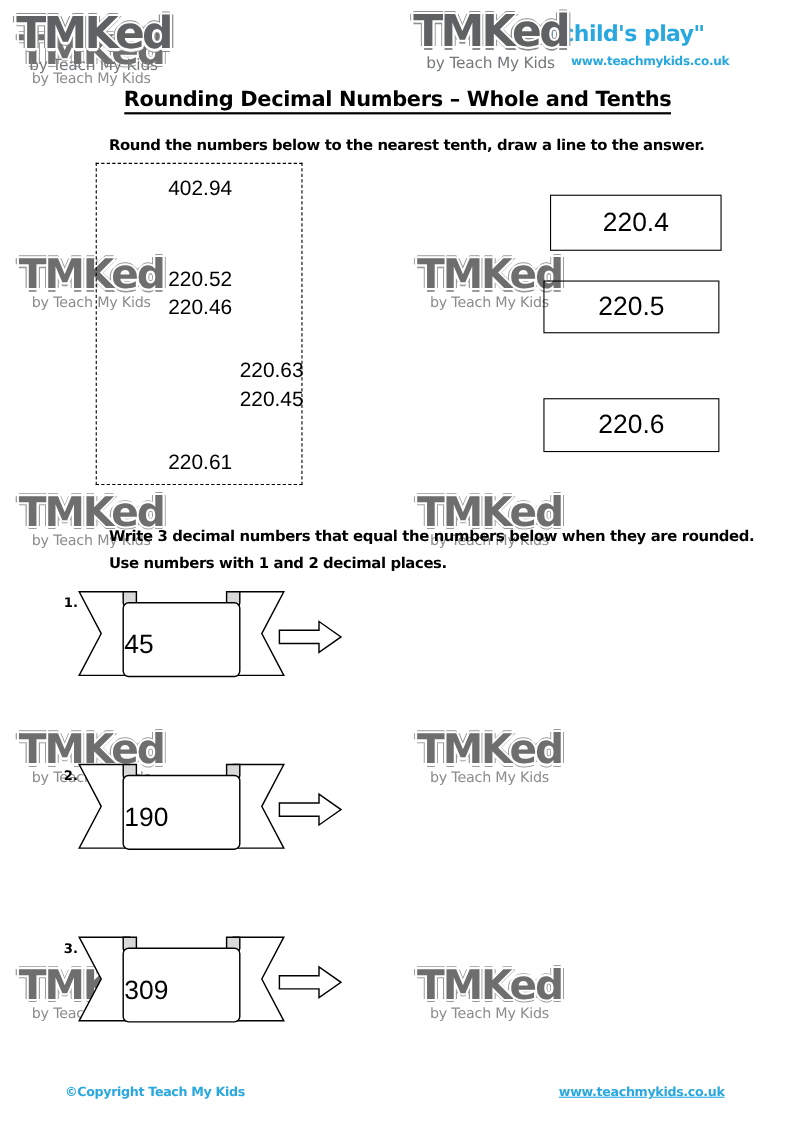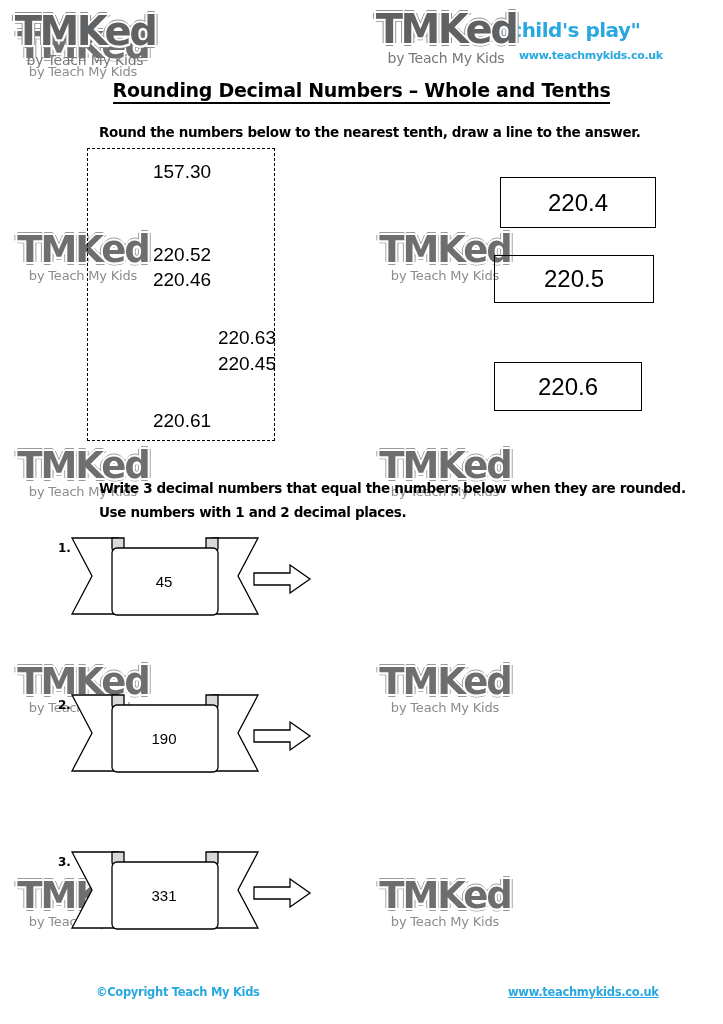--- a/index.html
+++ b/index.html
@@ -191,39 +191,38 @@
     font-family: "DejaVu Sans", sans-serif;
     font-size: 12px;
     font-weight: bold;
     color: #000;
   }
   .ribbon-svg { position: absolute; left: 70px; top: 0; }
   .ribbon-value {
     position: absolute;
     left: 113px;
     width: 80px;
-    text-align: center;
+    text-align: left;
     font-family: "Liberation Sans", sans-serif;
-    font-size: 15px;
-    color: #000;
-    padding-left: 11px;
+    font-size: 24px;
+    color: #000;
   }
   .arrow-svg { position: absolute; left: 252px; top: 28px; }
 
   
   .footer-text {
     position: absolute;
     font-family: "DejaVu Sans", sans-serif;
     font-size: 11.5px;
     font-weight: bold;
     color: #29a8e0;
     letter-spacing: -0.3px;
     z-index: 4;
   }
-  #footer-copy { left: 59px; top: 985px; margin-left: 37px; }
+  #footer-copy { left: 59px; top: 985px; }
   #footer-url { left: 508px; top: 985px; text-decoration: underline; }
 </style>
 </head>
 <body>
 
 <div id="page">
 
   <div id="watermarks">
     <div class="wm" style="left:8px; top:28px;">
       <div class="wm-main">TMKed</div>
@@ -275,31 +274,31 @@
       <div class="logo-sub">by Teach My Kids</div>
     </div>
     <div id="tagline">g child's play"</div>
     <div id="header-url">www.teachmykids.co.uk</div>
 
     <div id="title"><span class="t-underline">Rounding Decimal Numbers – Whole and Tenths</span></div>
 
     <div class="instruction" id="instr1">Round the numbers below to the nearest tenth, draw a line to the answer.</div>
 
     <div id="number-box">
-      <div class="num-item" style="top:12px;">157.30</div>
+      <div class="num-item" style="top:12px;">402.94</div>
       <div class="num-item" style="top:95px;">220.52</div>
       <div class="num-item" style="top:120px;">220.46</div>
       <div class="num-item" style="top:178px;text-align:right;">220.63</div>
       <div class="num-item" style="top:204px;text-align:right;">220.45</div>
       <div class="num-item" style="top:261px;">220.61</div>
     </div>
 
     <div class="answer-box" style="left:500px; top:177px; width:156px; height:51px;">220.4</div>
     <div class="answer-box" style="left:494px; top:255px; width:160px; height:48px;">220.5</div>
-    <div class="answer-box" style="left:494px; top:362px; width:148px; height:49px;">220.6</div>
+    <div class="answer-box" style="left:494px; top:362px; width:160px; height:49px;">220.6</div>
 
     <div class="instruction" id="instr2">Write 3 decimal numbers that equal the numbers below when they are rounded.  Use numbers with 1 and 2 decimal places.</div>
 
     <div class="ribbon-row" style="top:535px;">
       <div class="q-num" style="left:58px; top:6px;">1.</div>
       <svg class="ribbon-svg" width="190" height="82" viewBox="0 0 190 82">
         <polygon points="2,3 48,3 48,79 2,79 22,41" fill="#ffffff" stroke="#000000" stroke-width="1.3"></polygon>
         <polygon points="188,3 142,3 142,79 188,79 168,41" fill="#ffffff" stroke="#000000" stroke-width="1.3"></polygon>
         <path d="M42,3 L42,13 Q42,17 48,17 Q54,17 54,13 L54,3 Z" fill="#d9d9d9" stroke="#000000" stroke-width="1.3"></path>
         <path d="M136,3 L136,13 Q136,17 142,17 Q148,17 148,13 L148,3 Z" fill="#d9d9d9" stroke="#000000" stroke-width="1.3"></path>
@@ -328,21 +327,21 @@
 
     <div class="ribbon-row" style="top:849px;">
       <div class="q-num" style="left:58px; top:6px;">3.</div>
       <svg class="ribbon-svg" width="190" height="82" viewBox="0 0 190 82">
         <polygon points="2,3 48,3 48,79 2,79 22,41" fill="#ffffff" stroke="#000000" stroke-width="1.3"></polygon>
         <polygon points="188,3 142,3 142,79 188,79 168,41" fill="#ffffff" stroke="#000000" stroke-width="1.3"></polygon>
         <path d="M42,3 L42,13 Q42,17 48,17 Q54,17 54,13 L54,3 Z" fill="#d9d9d9" stroke="#000000" stroke-width="1.3"></path>
         <path d="M136,3 L136,13 Q136,17 142,17 Q148,17 148,13 L148,3 Z" fill="#d9d9d9" stroke="#000000" stroke-width="1.3"></path>
         <rect x="42" y="13" width="106" height="67" rx="5" ry="5" fill="#ffffff" stroke="#000000" stroke-width="1.3"></rect>
       </svg>
-      <div class="ribbon-value" style="top:38px;">331</div>
+      <div class="ribbon-value" style="top:38px;">309</div>
       <svg class="arrow-svg" width="60" height="32" viewBox="0 0 60 32">
         <polygon points="2,10 38,10 38,2 58,16 38,30 38,22 2,22" fill="#ffffff" stroke="#000000" stroke-width="1.3"></polygon>
       </svg>
     </div>
 
     <div class="footer-text" id="footer-copy">©Copyright Teach My Kids</div>
     <div class="footer-text" id="footer-url">www.teachmykids.co.uk</div>
 
   </div>
 </div>

